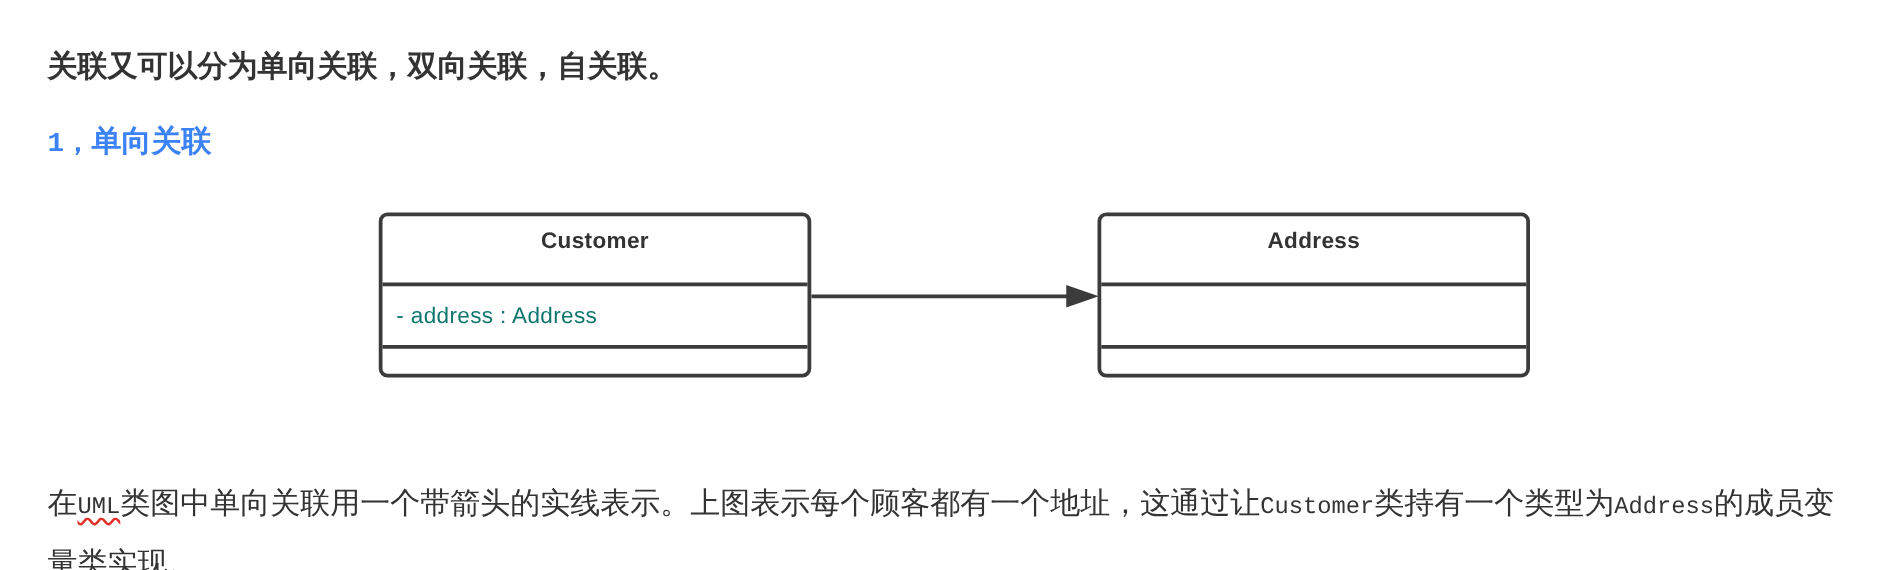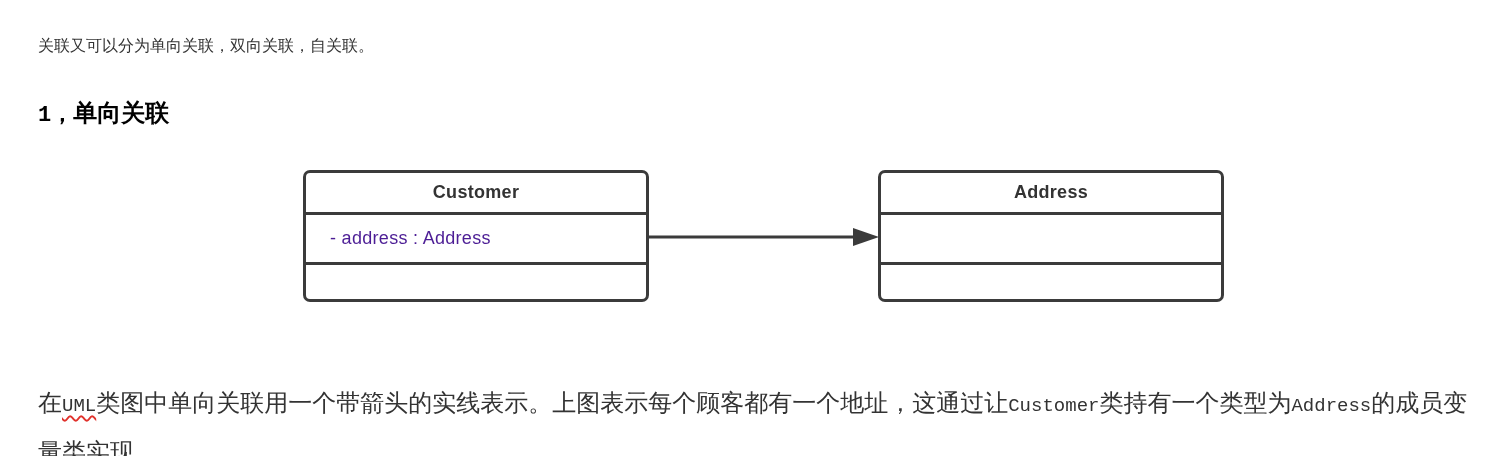--- a/index.html
+++ b/index.html
@@ -15,32 +15,33 @@
     font-family: "Liberation Sans", sans-serif;
     color: #333333;
     overflow: hidden;
   }
 
   
   .intro {
     position: absolute;
     left: 38px;
     top: 14px;
-    font-size: 16px;
+    font-size: 24px;
     line-height: 32px;
     color: #333333;
     white-space: nowrap;
+    font-weight: bold;
   }
   .heading {
     position: absolute;
     left: 38px;
     top: 73px;
     font-size: 24px;
     font-weight: bold;
-    color: #000000;
+    color: #3b82f6;
     white-space: nowrap;
   }
   .heading .h-num {
     font-family: "Liberation Mono", monospace;
     font-size: 22px;
     font-weight: bold;
   }
   .body-para {
     position: absolute;
     left: 38px;
@@ -95,24 +96,25 @@
     font-size: 18px;
     font-weight: bold;
     color: #333333;
     letter-spacing: 0.3px;
   }
   .uml-attrs {
     height: 47px;
     border-top: 3px solid #3b3b3b;
     display: flex;
     align-items: center;
-    padding-left: 24px;
+    padding-left: 11px;
     font-size: 18px;
-    color: #4c1d95;
+    color: #0f766e;
     letter-spacing: 0.3px;
+    margin-top: 14px;
   }
   .uml-methods {
     flex: 1;
     border-top: 3px solid #3b3b3b;
   }
   .arrow-svg {
     position: absolute;
     left: 649px;
     top: 220px;
   }

